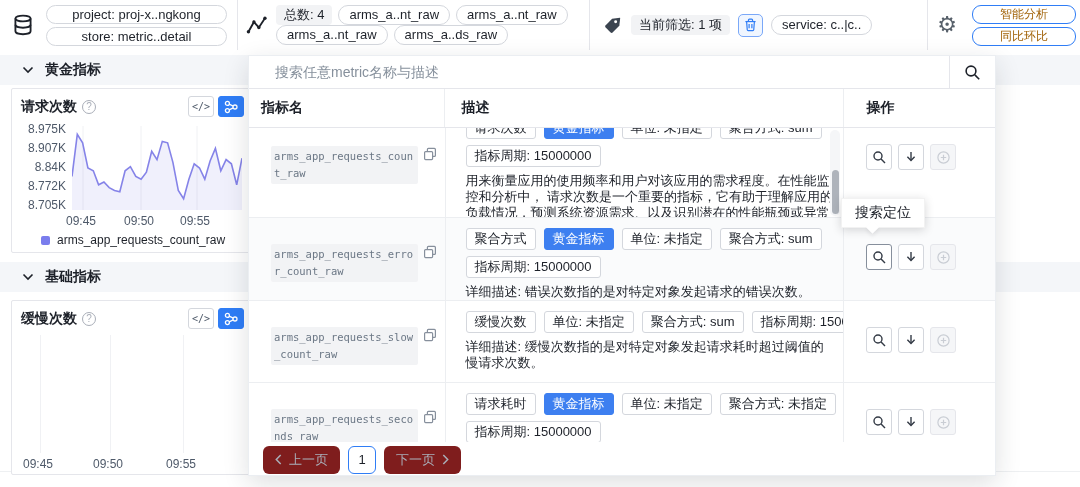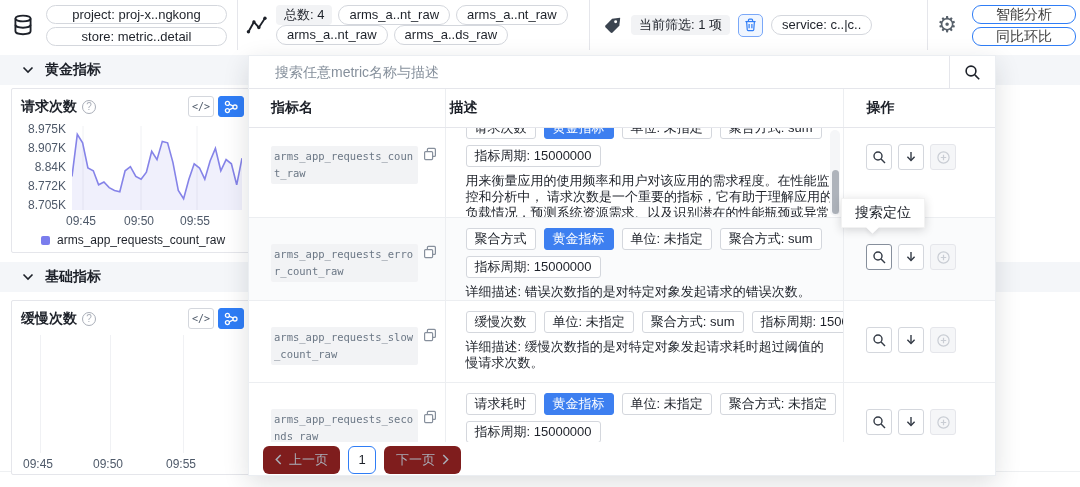--- a/index.html
+++ b/index.html
@@ -14,21 +14,21 @@
 .tb-pill{border:1px solid #d4d7dd;border-radius:11px;height:19px;line-height:17px;text-align:center;font-size:13px;color:#1d2129;background:#fff;overflow:hidden;white-space:nowrap}
 .g2{width:352px;padding:4px 8px;gap:8px}
 .g2-wrap{display:flex;flex-wrap:wrap;gap:0 6px;width:308px;align-items:center}
 .tb-badge{background:#f2f3f5;border-radius:4px;font-size:13px;padding:0 8px;height:20px;line-height:20px;color:#1d2129}
 .tb-pill2{border:1px solid #d4d7dd;border-radius:11px;font-size:13px;padding:0 10px;height:20px;line-height:18px;background:#fff;white-space:nowrap}
 .g3{width:338px;padding:4px 12px;gap:8px}
 .trash-btn{width:25px;height:23px;border:1px solid #7aa8f8;background:#f0f6ff;border-radius:5px;display:flex;align-items:center;justify-content:center;cursor:pointer}
 .gearbox{width:38px;display:flex;align-items:center;justify-content:center}
 .gear{font-size:22px;color:#57606a;line-height:1;cursor:pointer}
 .tb-actions{flex:1;display:flex;flex-direction:column;gap:3px;padding:5px 4px 5px 6px}
-.outline-btn{height:20px;border:1px solid #2f7df6;color:#404040;background:#fff;border-radius:9px;font-size:14px;line-height:17px;text-align:center;font-family:inherit;cursor:pointer}
+.outline-btn{height:20px;border:1px solid #2f7df6;color:#a16207;background:#fff;border-radius:9px;font-size:12px;line-height:17px;text-align:center;font-family:inherit;cursor:pointer}
 
 
 .section-bar{position:absolute;left:0;width:1080px;height:30px;background:#f4f6f9;display:flex;align-items:center;gap:11px;padding-left:22px;font-size:14px;font-weight:bold;z-index:1}
 #sec-golden{top:55px}
 #sec-basic{top:262px}
 .bottom-line{position:absolute;top:471px;left:0;width:1080px;border-top:1px solid #eef0f2;z-index:1}
 
 
 .chart-card{position:absolute;left:11px;width:240px;background:#fff;border:1px solid #e5e6eb;border-radius:2px;z-index:2}
 #card1{top:88px;height:165px}
@@ -61,22 +61,22 @@
 #card2 .xlabels span:nth-child(3){left:154px}
 
 
 .panel{position:absolute;left:248px;top:55px;width:748px;height:421px;background:#fff;border:1px solid #ebeef2;box-shadow:0 8px 24px rgba(31,35,41,.14);z-index:5}
 .search-row{height:33px;display:flex;border-bottom:1px solid #e5e6eb}
 .search-input{flex:1;border:0;outline:0;padding:0 26px;font-size:14px;font-family:inherit;color:#1d2129;background:transparent}
 .search-input::placeholder{color:#86909c}
 .search-btn{width:46px;border:0;border-left:1px solid #e5e6eb;background:#fff;display:flex;align-items:center;justify-content:center;cursor:pointer}
 .thead{height:39px;display:flex;border-bottom:1px solid #e5e6eb;align-items:stretch;font-size:14px;font-weight:bold;color:#1d2129}
 .th{display:flex;align-items:center;border-right:1px solid #eceef1}
-.th:nth-child(1){width:197px;padding-left:22px}
-.th:nth-child(2){width:400px;padding-left:4px}
+.th:nth-child(1){width:197px;padding-left:12px}
+.th:nth-child(2){width:400px;padding-left:16px}
 .th:nth-child(3){width:151px;padding-left:22px;border-right:0}
 .trow{display:flex;border-bottom:1px solid #eceef1;overflow:hidden;background:#fff}
 .trow.r0{height:90px}
 .trow.r1{height:83px}
 .trow.r2{height:82px}
 .trow.r3{height:59px;border-bottom:0}
 .trow.hover{background:#fafbfc}
 .cell{border-right:1px solid #eceef1;overflow:hidden}
 .name-cell{width:197px;padding:26px 8px 0 22px;display:flex;align-items:flex-start;gap:5px}
 .r0 .name-cell{padding-top:18px}

